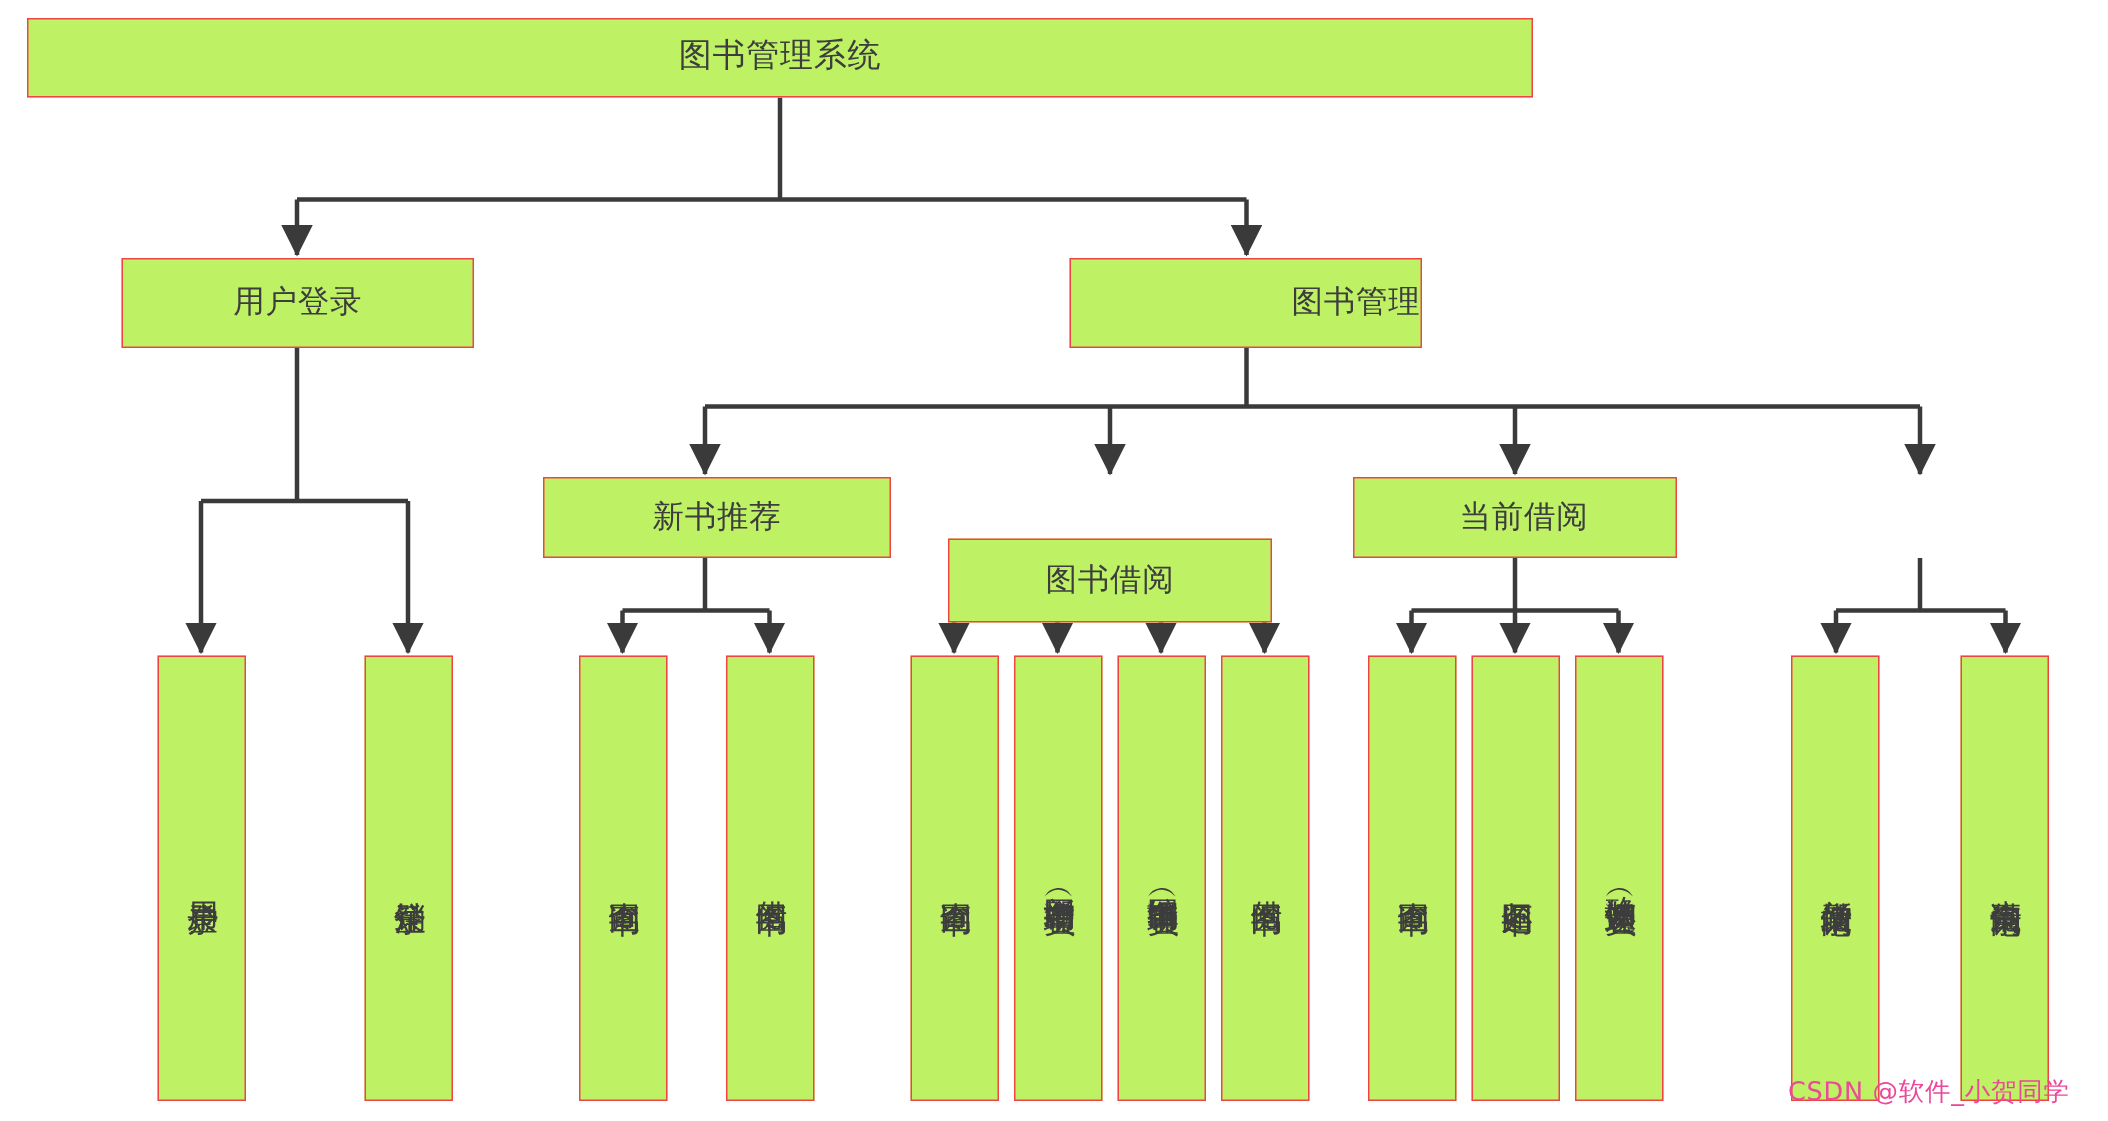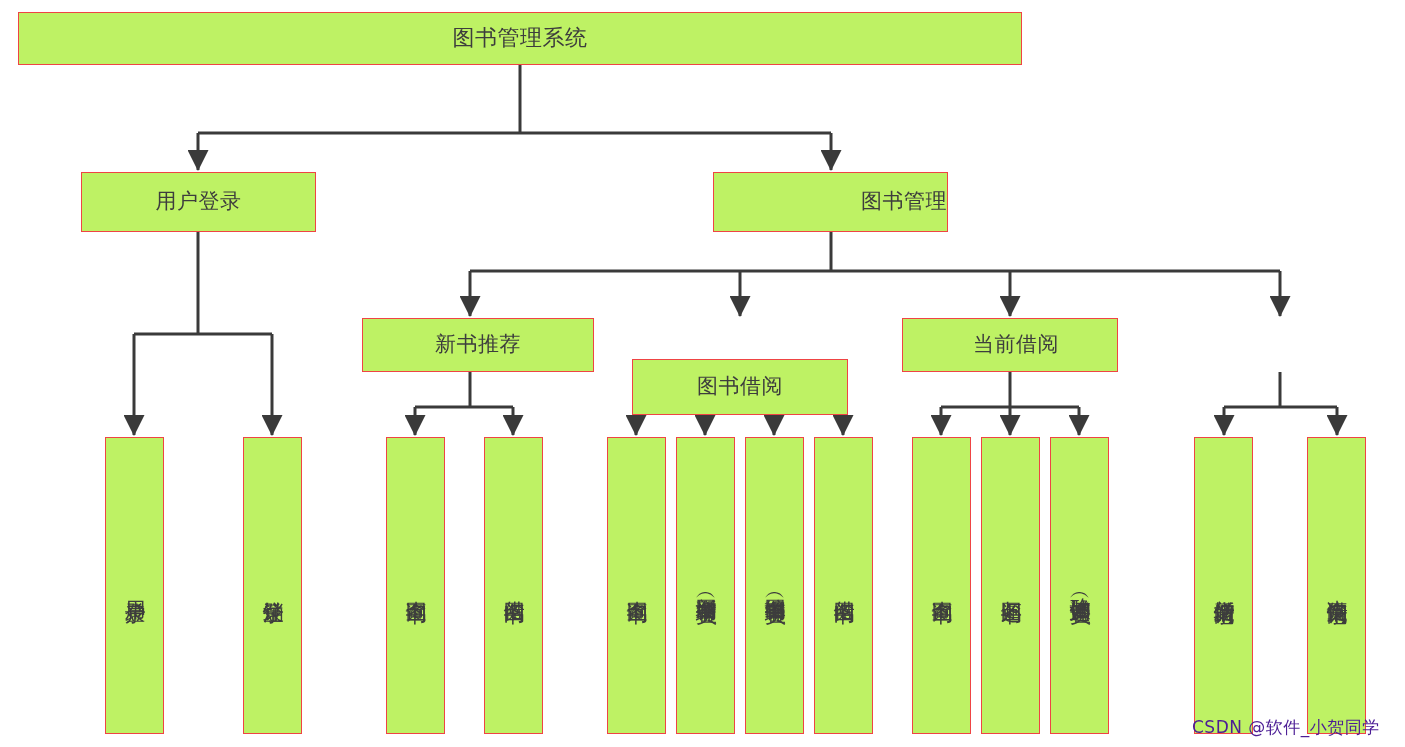--- a/index.html
+++ b/index.html
@@ -57,21 +57,21 @@
     padding: 4px 0;
     text-align: center;
   }
   .node-v > span {
     writing-mode: vertical-rl;
     text-orientation: upright;
     display: block;
   }
   .watermark {
     position: absolute;
-    color: #4c1d95;
+    color: #ec4899;
     font-size: 17px;
     white-space: nowrap;
     z-index: 5;
     letter-spacing: 0.5px;
   }
 </style>
 </head>
 <body>
 
 <div id="canvas">

